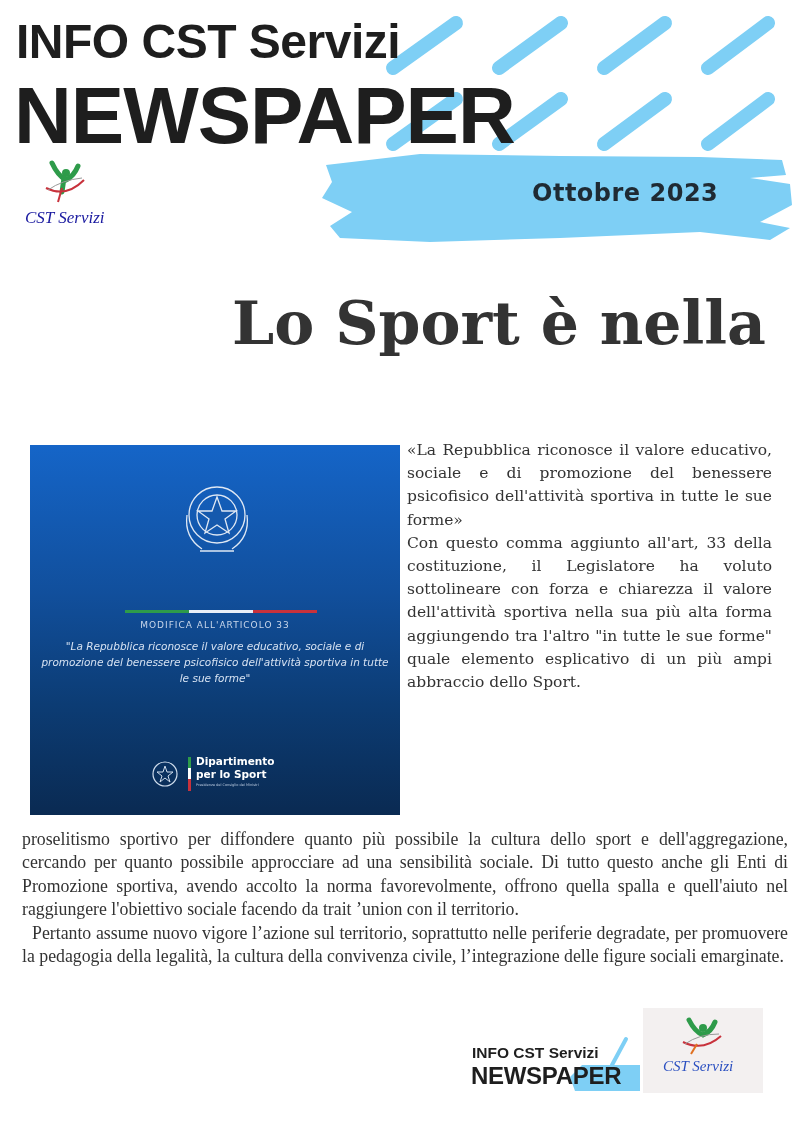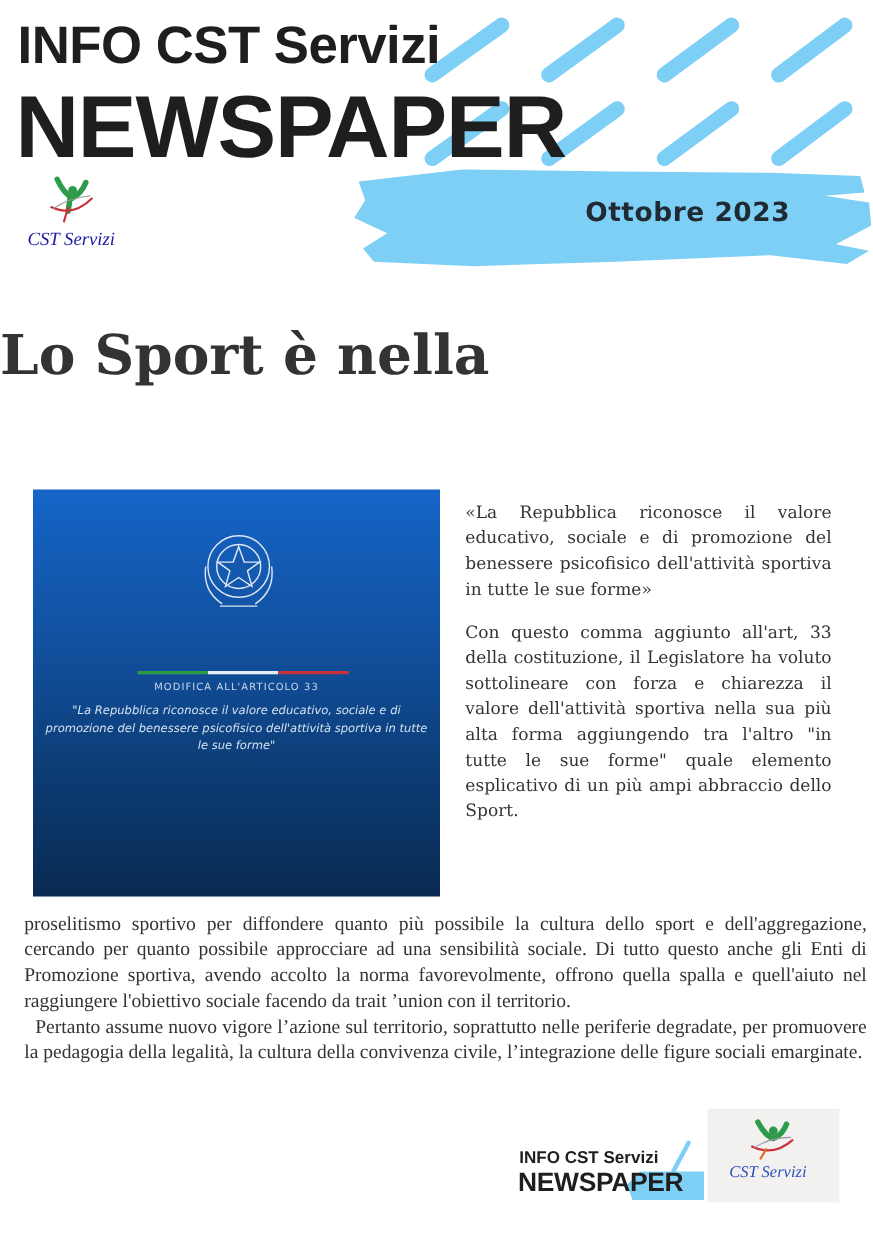--- a/index.html
+++ b/index.html
@@ -21,23 +21,23 @@
       font-size: 24px; line-height: 26px; color: #1f2a33; letter-spacing: 0.5px; white-space: nowrap;
     }
     .logo { left: 22px; top: 158px; width: 100px; height: 76px; }
     .logo-text {
       position: absolute; left: 3px; top: 50px; font-family: "Liberation Serif", serif;
       font-style: italic; font-size: 17px; color: #1a1aa0; white-space: nowrap;
     }
 
     
     .headline {
-      left: 0; top: 290px; width: 794px; padding-right: 4px; box-sizing: border-box;
-      text-align: left; font-family: "DejaVu Serif", serif; font-weight: bold;
-      font-size: 50px; line-height: 66px; color: #333333;
+      left: 0; top: 290px; width: 794px; padding-right: 28px; box-sizing: border-box;
+      text-align: right; font-family: "DejaVu Serif", serif; font-weight: bold;
+      font-size: 60px; line-height: 66px; color: #333333;
     }
 
     
     .feature-img {
       left: 30px; top: 445px; width: 370px; height: 370px;
       background: linear-gradient(180deg, #1565c8 0%, #114f9c 40%, #0c3c74 70%, #0a2a52 100%);
       overflow: hidden;
     }
     .emblem { position: absolute; left: 142px; top: 30px; width: 90px; height: 85px; }
     .img-title {
@@ -63,21 +63,21 @@
       font-size: 10.5px; line-height: 13px; color: #ffffff; white-space: nowrap;
     }
     .dept-small {
       position: absolute; left: 46px; top: 28px; font-family: "DejaVu Sans", sans-serif;
       font-size: 3.5px; color: #b8c8de; white-space: nowrap;
     }
 
     
     .body-text { font-family: "DejaVu Serif", serif; font-size: 15px; color: #333333; text-align: justify; }
     .col-right { left: 407px; top: 439px; width: 365px; line-height: 23.2px; font-size: 15.5px; }
-    .col-right p { margin: 16px; }
+    .col-right p { margin: 0; }
     .col-full { left: 22px; top: 828px; width: 766px; line-height: 23.4px; font-size: 15.5px;
       font-family: Liberation Serif, serif; font-size: 17.8px; }
     .col-full p { margin: 0; }
     .indent { text-indent: 10px; }
 
     
     .foot-mast { left: 470px; top: 1035px; width: 170px; height: 60px; }
     .foot-t1 { position: absolute; left: 2px; top: 9px; font-family: "Liberation Sans", sans-serif; font-weight: bold;
       font-size: 15.5px; color: #1e1e1e; white-space: nowrap; }
     .foot-t2 { position: absolute; left: 1px; top: 27px; font-family: "Liberation Sans", sans-serif; font-weight: bold;
@@ -136,20 +136,32 @@
       <path d="M28 76 L62 76"></path>
     </g>
   </svg>
   <div class="tricolor">
     <span style="background:#2e9b4a"></span>
       <span style="background:#e8eef7"></span>
       <span style="background:#c8323c"></span>
   </div>
   <div class="img-sub">MODIFICA ALL'ARTICOLO 33</div>
   <div class="img-quote">"La Repubblica riconosce il valore educativo, sociale e di promozione del benessere psicofisico dell'attività sportiva in tutte le sue forme"</div>
+  <div class="dept">
+    <svg class="dept-emblem" viewBox="0 0 30 30">
+      <circle cx="15" cy="15" r="12" stroke="#cfdcec" stroke-width="1.2" fill="none"></circle>
+      <polygon points="15,7 17,13 23,13 18,17 20,23 15,19 10,23 12,17 7,13 13,13" fill="none" stroke="#cfdcec" stroke-width="1"></polygon>
+    </svg>
+    <div class="dept-bar"></div>
+    <div class="dept-name">
+      <span>Dipartimento</span><br>
+      <span>per lo Sport</span>
+    </div>
+    <div class="dept-small">Presidenza del Consiglio dei Ministri</div>
+  </div>
 </div>
 
 <div class="abs body-text col-right">
   <p>«La Repubblica riconosce il valore educativo, sociale e di promozione del benessere psicofisico dell'attività sportiva in tutte le sue forme»</p>
   <p>Con questo comma aggiunto all'art, 33 della costituzione, il Legislatore ha voluto sottolineare con forza e chiarezza il valore dell'attività sportiva nella sua più alta forma aggiungendo tra l'altro "in tutte le sue forme" quale elemento esplicativo di un più ampi abbraccio dello Sport.</p>
 </div>
 
 <div class="abs body-text col-full">
   <p>proselitismo sportivo per diffondere quanto più possibile la cultura dello sport e dell'aggregazione, cercando per quanto possibile approcciare ad una sensibilità sociale. Di tutto questo anche gli Enti di Promozione sportiva, avendo accolto la norma favorevolmente, offrono quella spalla e quell'aiuto nel raggiungere l'obiettivo sociale facendo da trait ’union con il territorio.</p>
   <p class="indent">Pertanto assume nuovo vigore l’azione sul territorio, soprattutto nelle periferie degradate, per promuovere la pedagogia della legalità, la cultura della convivenza civile, l’integrazione delle figure sociali emarginate.</p>

